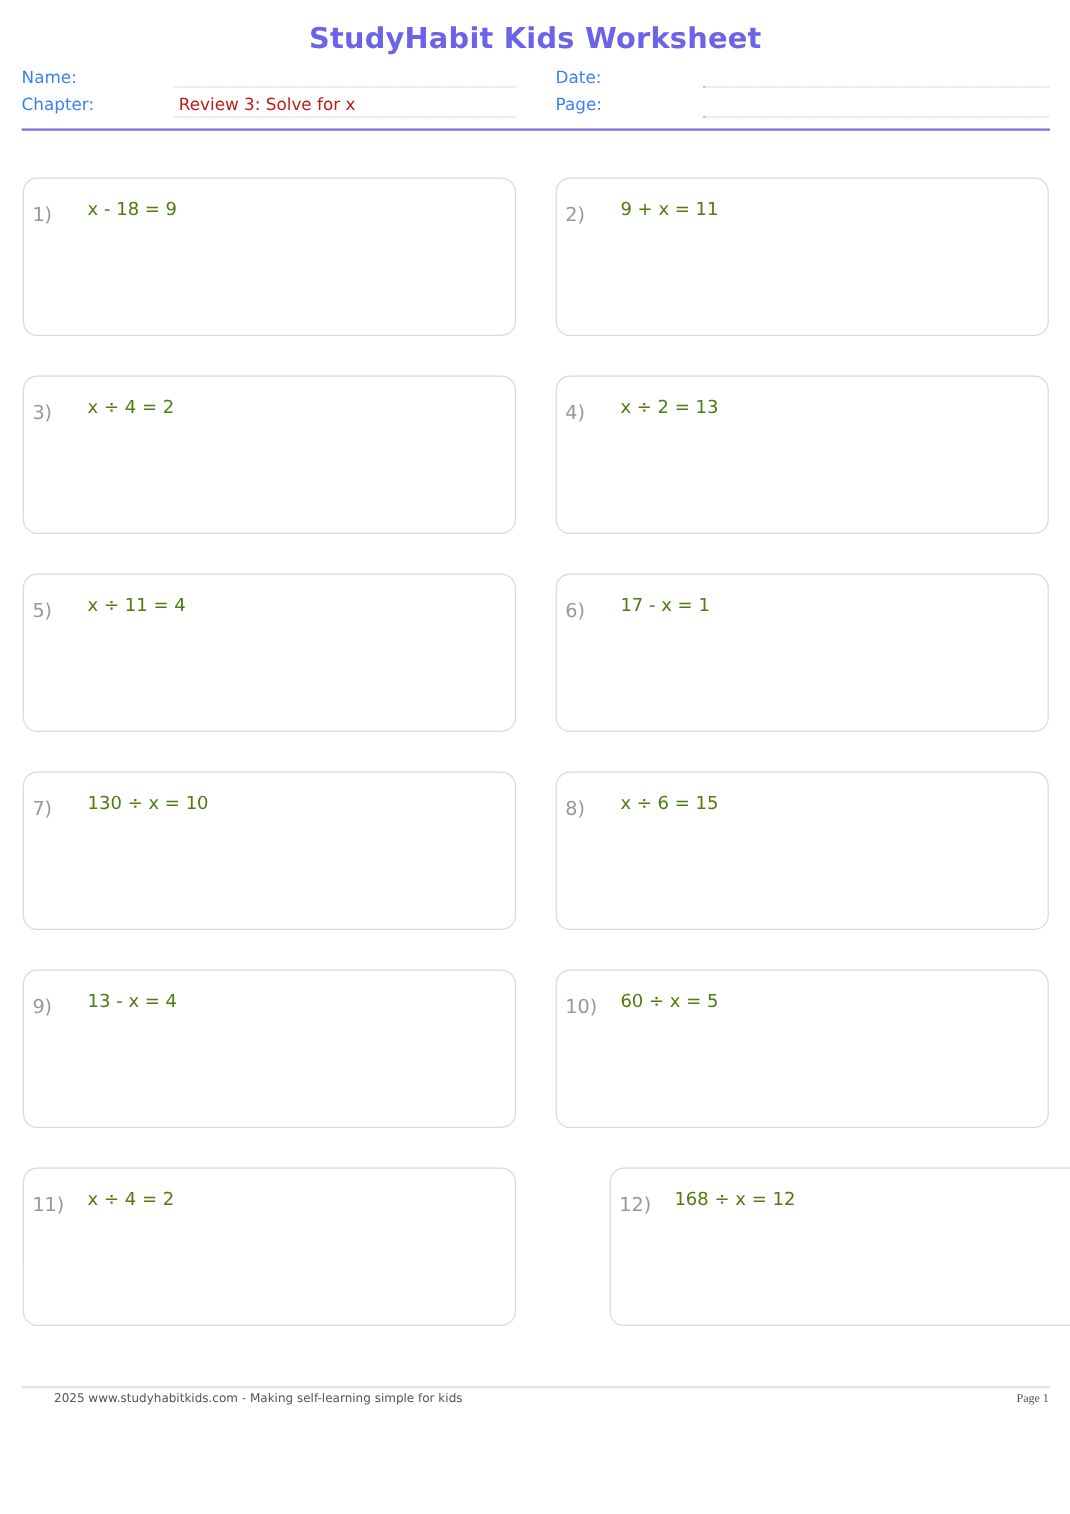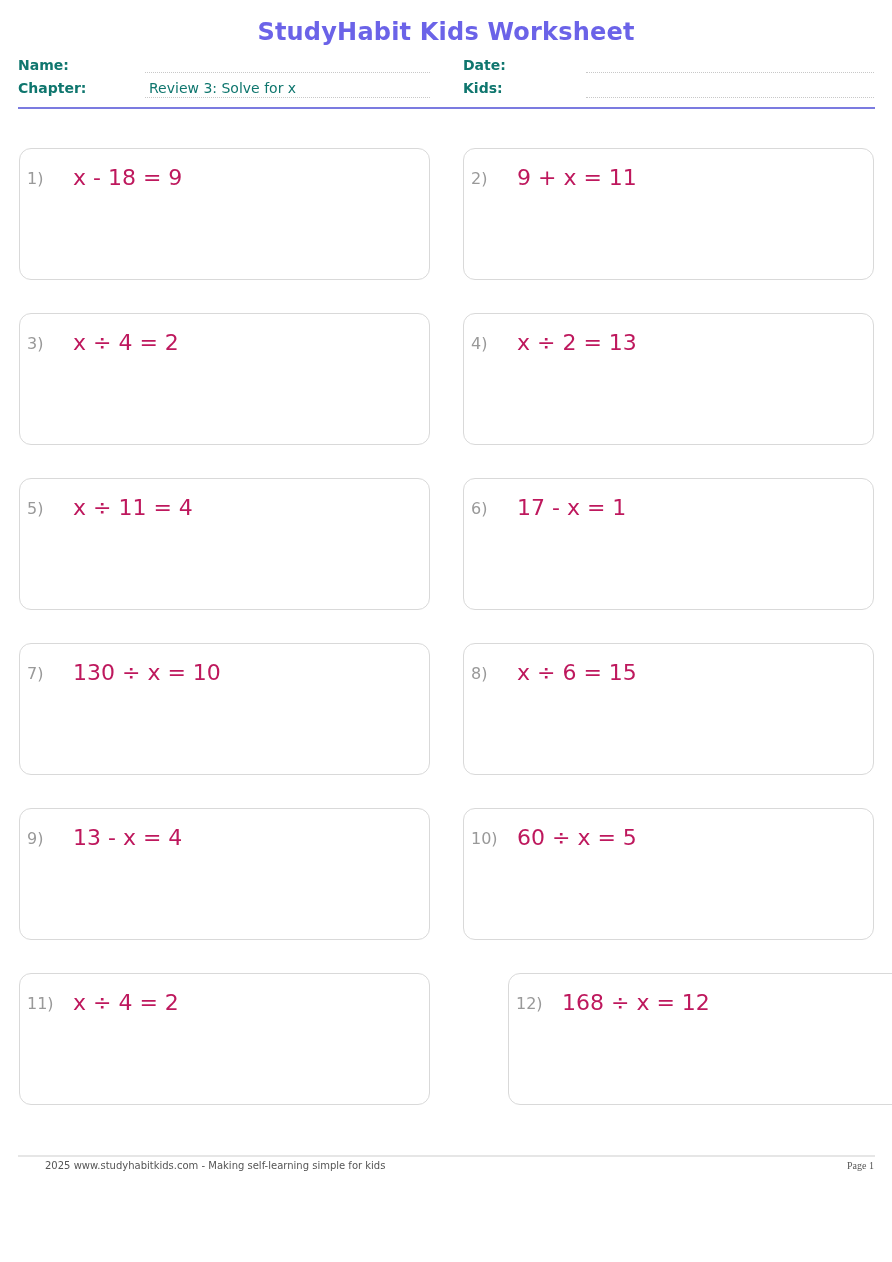--- a/index.html
+++ b/index.html
@@ -1,24 +1,24 @@
 <!DOCTYPE html>
 <html><head>
 <meta charset="utf-8">
 <style>
   html, body { margin: 0; padding: 0; background: #ffffff; }
   body { width: 892px; height: 1262px; position: relative; font-family: "DejaVu Sans", sans-serif; color: #333; overflow: hidden; }
   .title { position: absolute; left: 0; width: 892px; top: 18px; text-align: center; font-size: 24px; font-weight: bold; color: #6b63e8; letter-spacing: 0.2px; }
-  .hdr-label { position: absolute; font-size: 14px; font-weight: bold; color: #0f766e; }
+  .hdr-label { position: absolute; font-size: 14px; font-weight: normal; color: #3b82f6; }
   .hdr-line { position: absolute; height: 0; border-bottom: 1px dotted #c8c8c8; }
-  .hdr-value { position: absolute; font-size: 14px; color: #0f766e; }
+  .hdr-value { position: absolute; font-size: 14px; color: #b91c1c; }
   .hdr-divider { position: absolute; left: 18px; top: 107px; width: 857px; height: 2px; background: #7b7be0; }
   .box { position: absolute; width: 411px; height: 132px; border: 1px solid #d9d9d9; border-radius: 12px; background: #fff; box-sizing: border-box; }
   .qnum { position: absolute; left: 7px; top: 20px; font-size: 16px; color: #999; }
-  .eq { position: absolute; left: 53px; top: 16px; font-size: 22px; color: #be185d; white-space: nowrap; }
+  .eq { position: absolute; left: 53px; top: 16px; font-size: 15px; color: #4d7c0f; white-space: nowrap; }
   .footer-line { position: absolute; left: 18px; top: 1155px; width: 857px; height: 2px; background: #e6e6e6; }
   .footer-left { position: absolute; left: 20px; top: 1160px; font-size: 10px; color: #555; margin-left: 25px; }
   .footer-right { position: absolute; right: 18px; top: 1160px; font-size: 10px; color: #555; font-family: Liberation Serif, serif; }
 </style>
 </head>
 <body>
 
 <div class="title">StudyHabit Kids Worksheet</div>
 
 <div class="hdr-label" style="left:18px; top:57px;">Name:</div>
@@ -26,21 +26,21 @@
 <div class="hdr-value" style="left:149px; top:57px;"></div>
 
 <div class="hdr-label" style="left:18px; top:80px;">Chapter:</div>
 <div class="hdr-line" style="left:145px; top:97px; width:285px;"></div>
 <div class="hdr-value" style="left:149px; top:80px;">Review 3: Solve for x</div>
 
 <div class="hdr-label" style="left:463px; top:57px;">Date:</div>
 <div class="hdr-line" style="left:586px; top:72px; width:288px;"></div>
 <div class="hdr-value" style="left:590px; top:57px;"></div>
 
-<div class="hdr-label" style="left:463px; top:80px;">Kids:</div>
+<div class="hdr-label" style="left:463px; top:80px;">Page:</div>
 <div class="hdr-line" style="left:586px; top:97px; width:288px;"></div>
 <div class="hdr-value" style="left:590px; top:80px;"></div>
 
 <div class="hdr-divider"></div>
 
 <div class="box" style="left:19px; top:148px;">
   <span class="qnum">1)</span>
   <span class="eq">x - 18 = 9</span>
 </div>
 <div class="box" style="left:463px; top:148px;">

